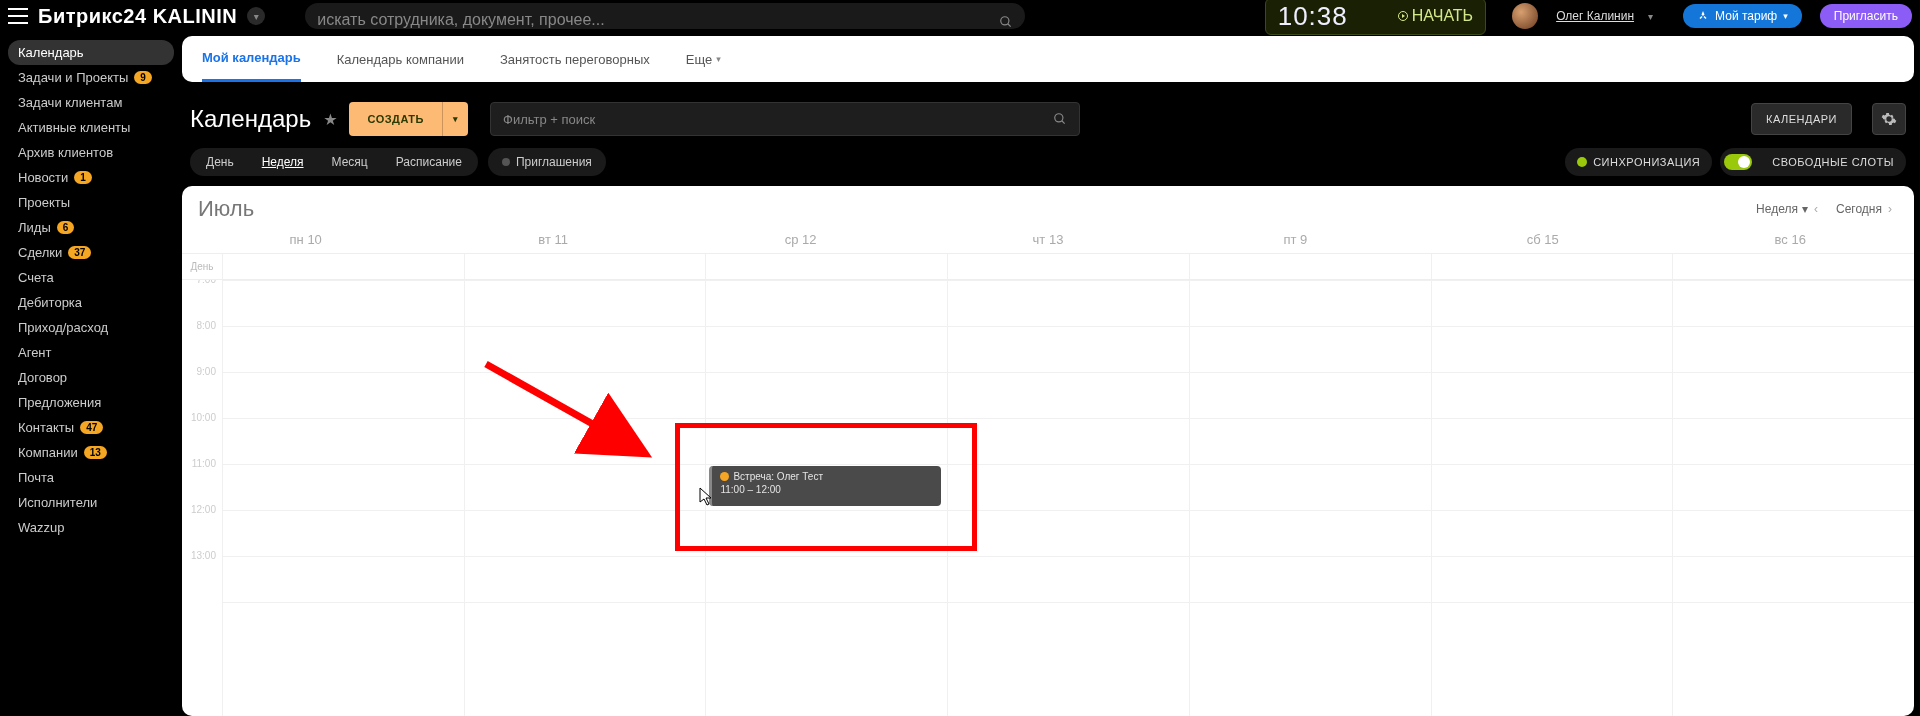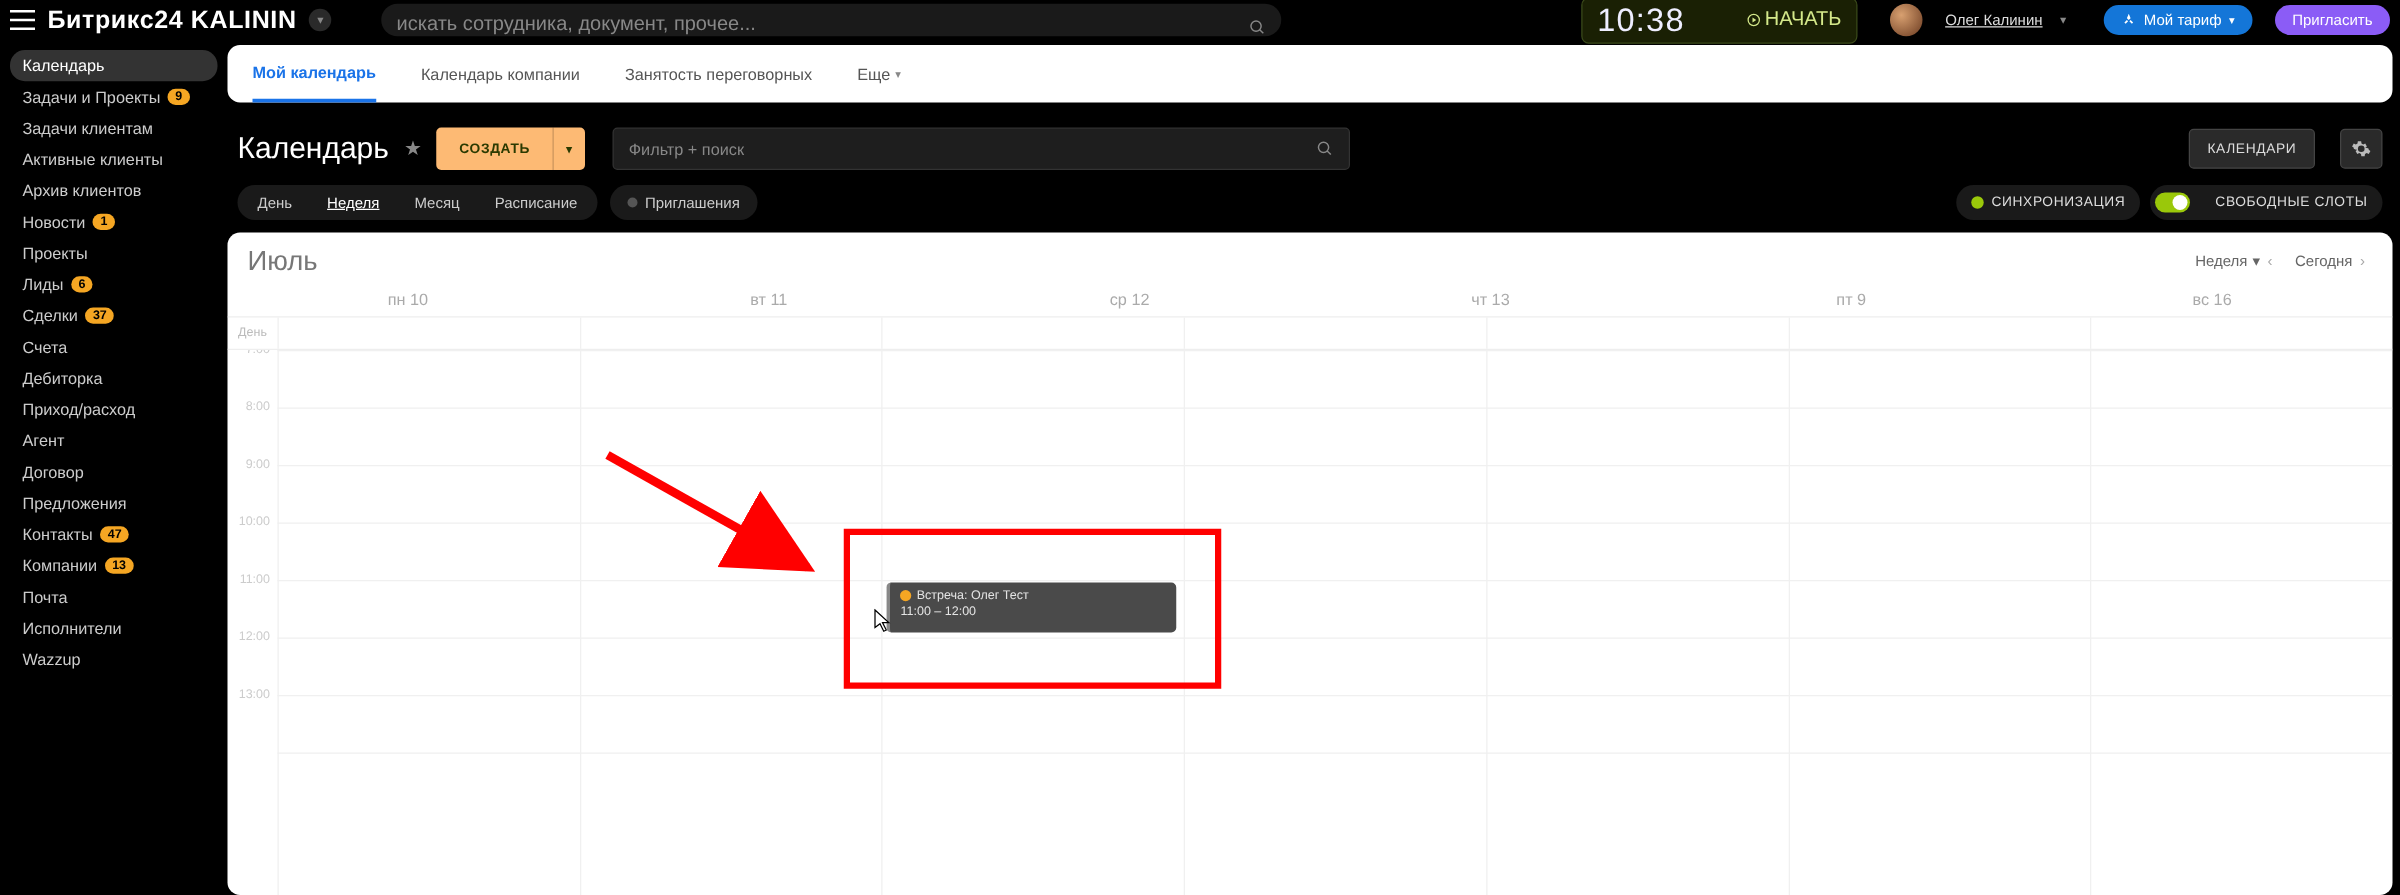--- a/index.html
+++ b/index.html
@@ -280,20 +280,21 @@
         <span class="today-btn">Сегодня</span>
         <span class="nav-arr">›</span>
       </div>
 
       <div class="day-header-row" id="day-headers">
           <div class="day-header">пн 10</div>
           <div class="day-header">вт 11</div>
           <div class="day-header">ср 12</div>
           <div class="day-header">чт 13</div>
           <div class="day-header">пт 9</div>
+          <div class="day-header">сб 15</div>
           <div class="day-header">вс 16</div>
         </div>
 
       <div class="allday-row">
         <div class="allday-label">День</div>
         <div class="allday-cell"></div>
           <div class="allday-cell"></div>
           <div class="allday-cell"></div>
         <div class="allday-cell"></div>
           <div class="allday-cell"></div>

